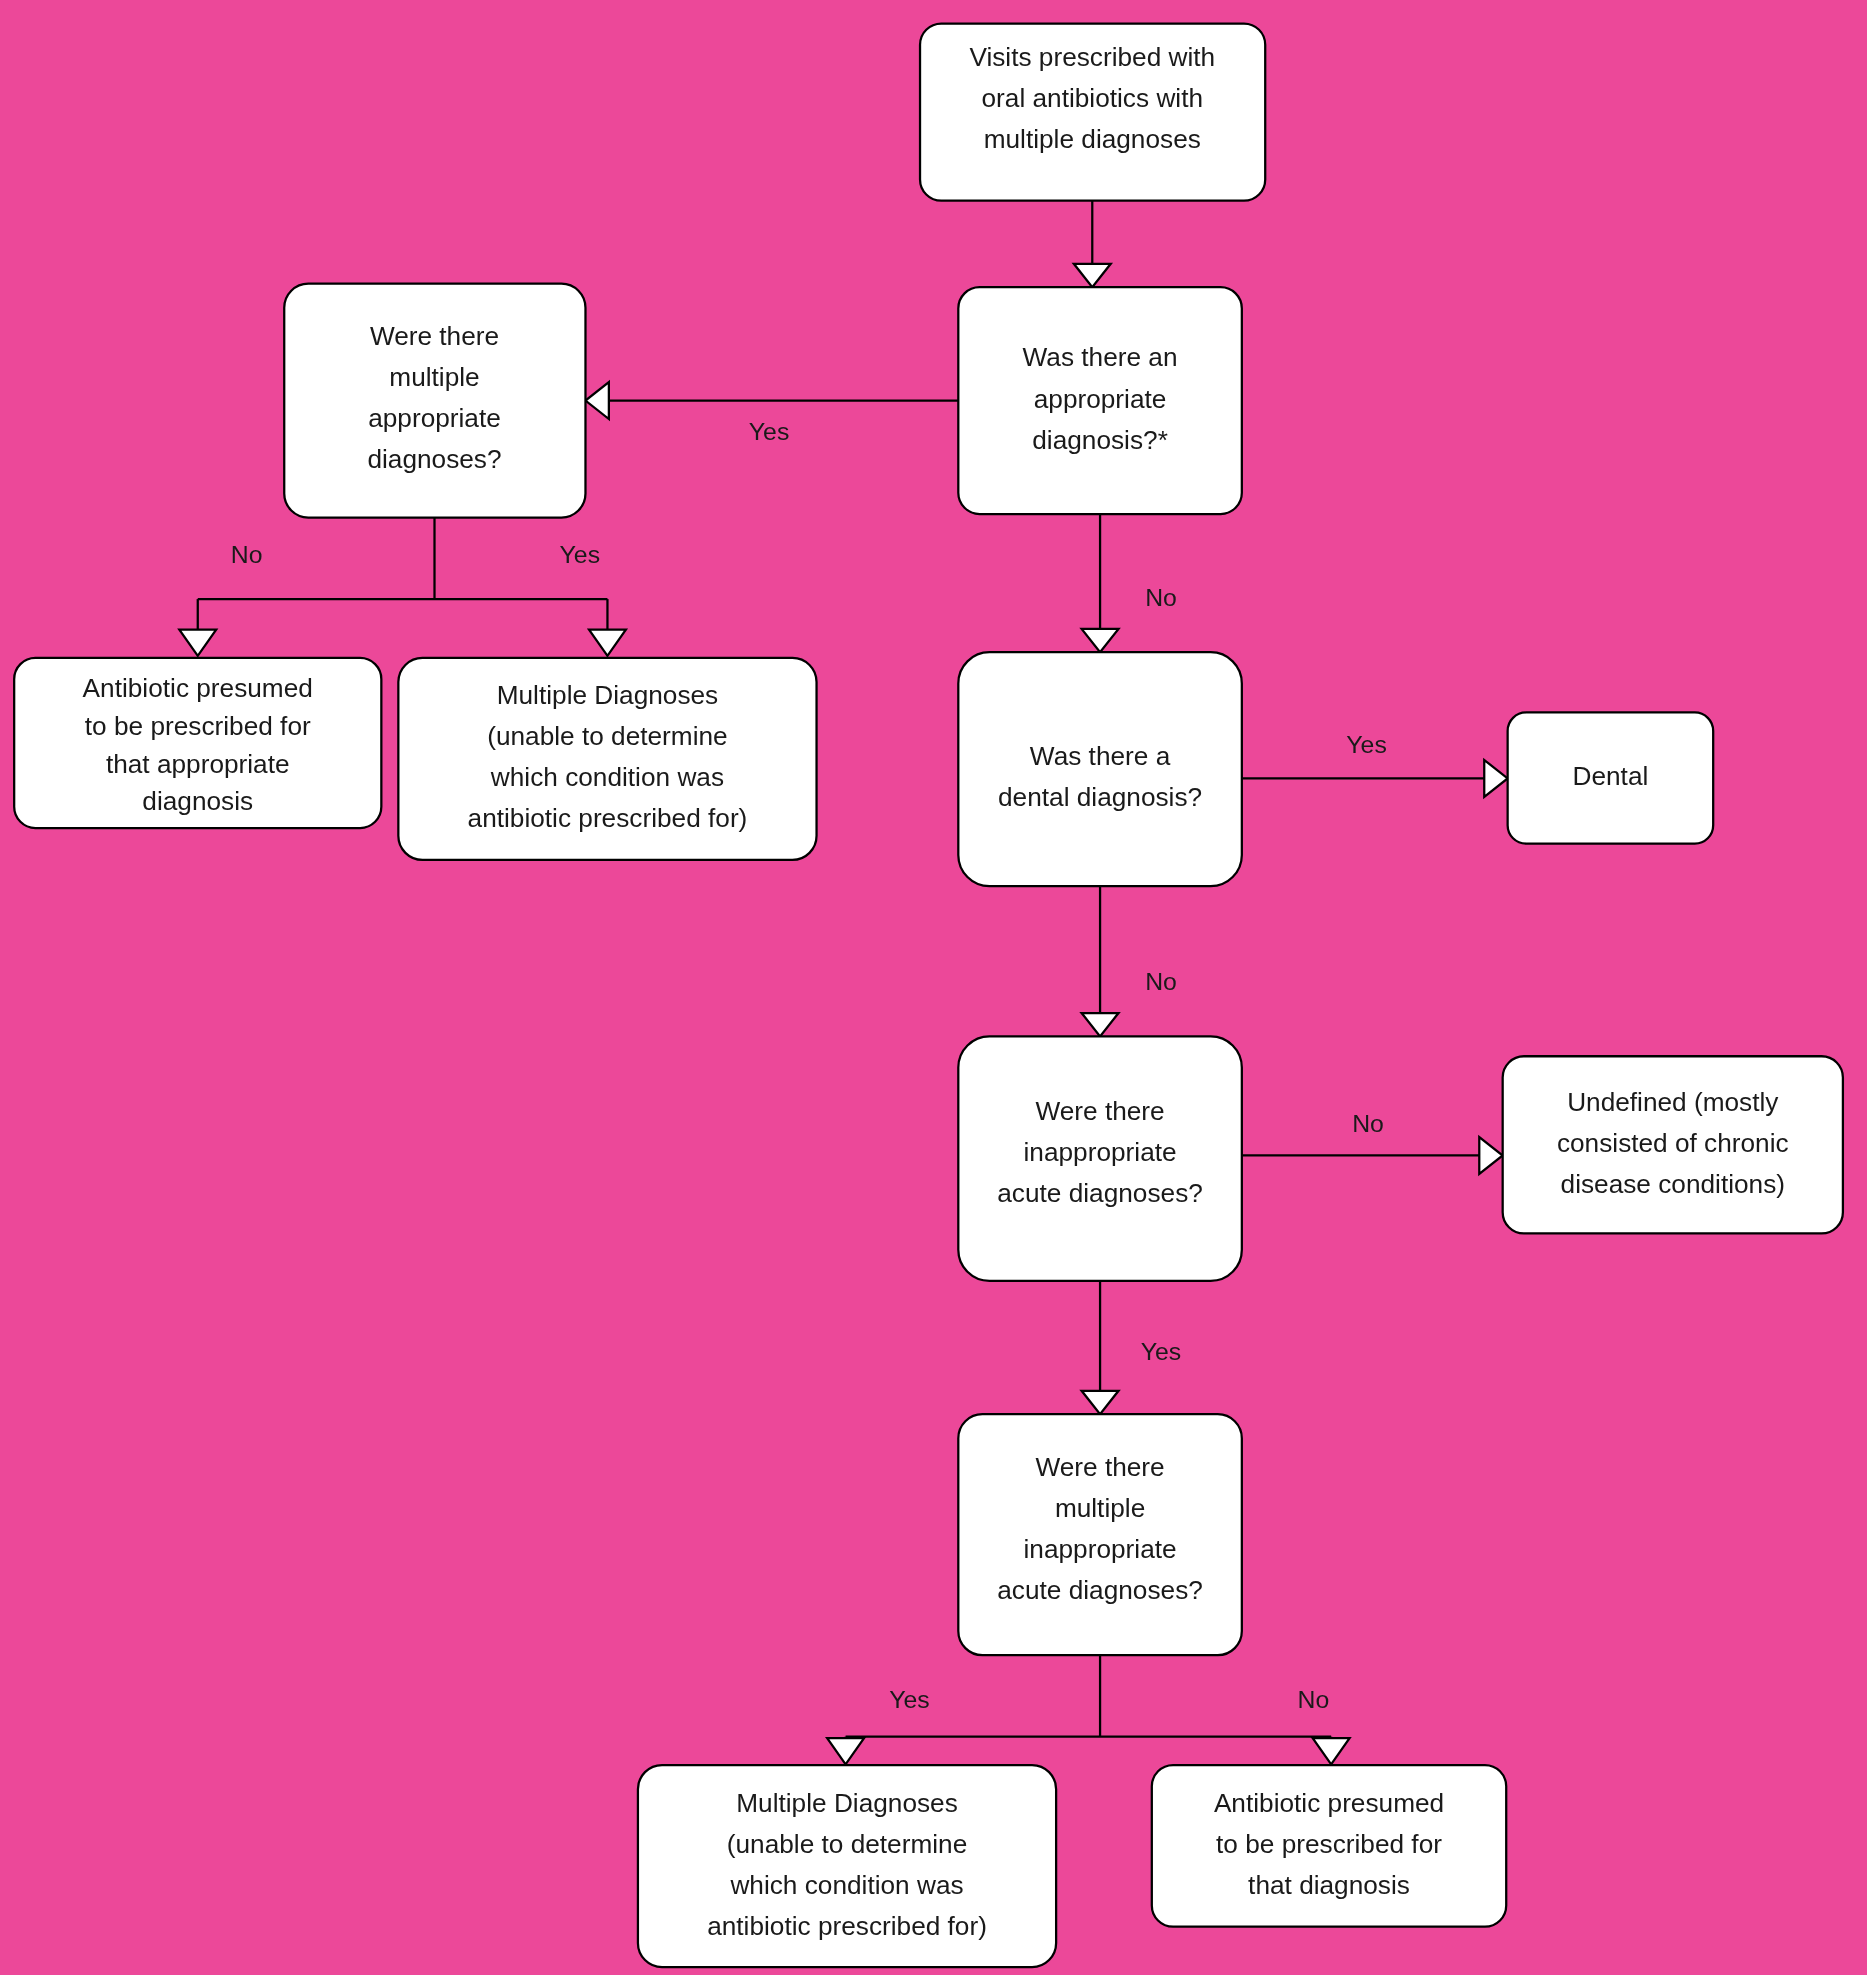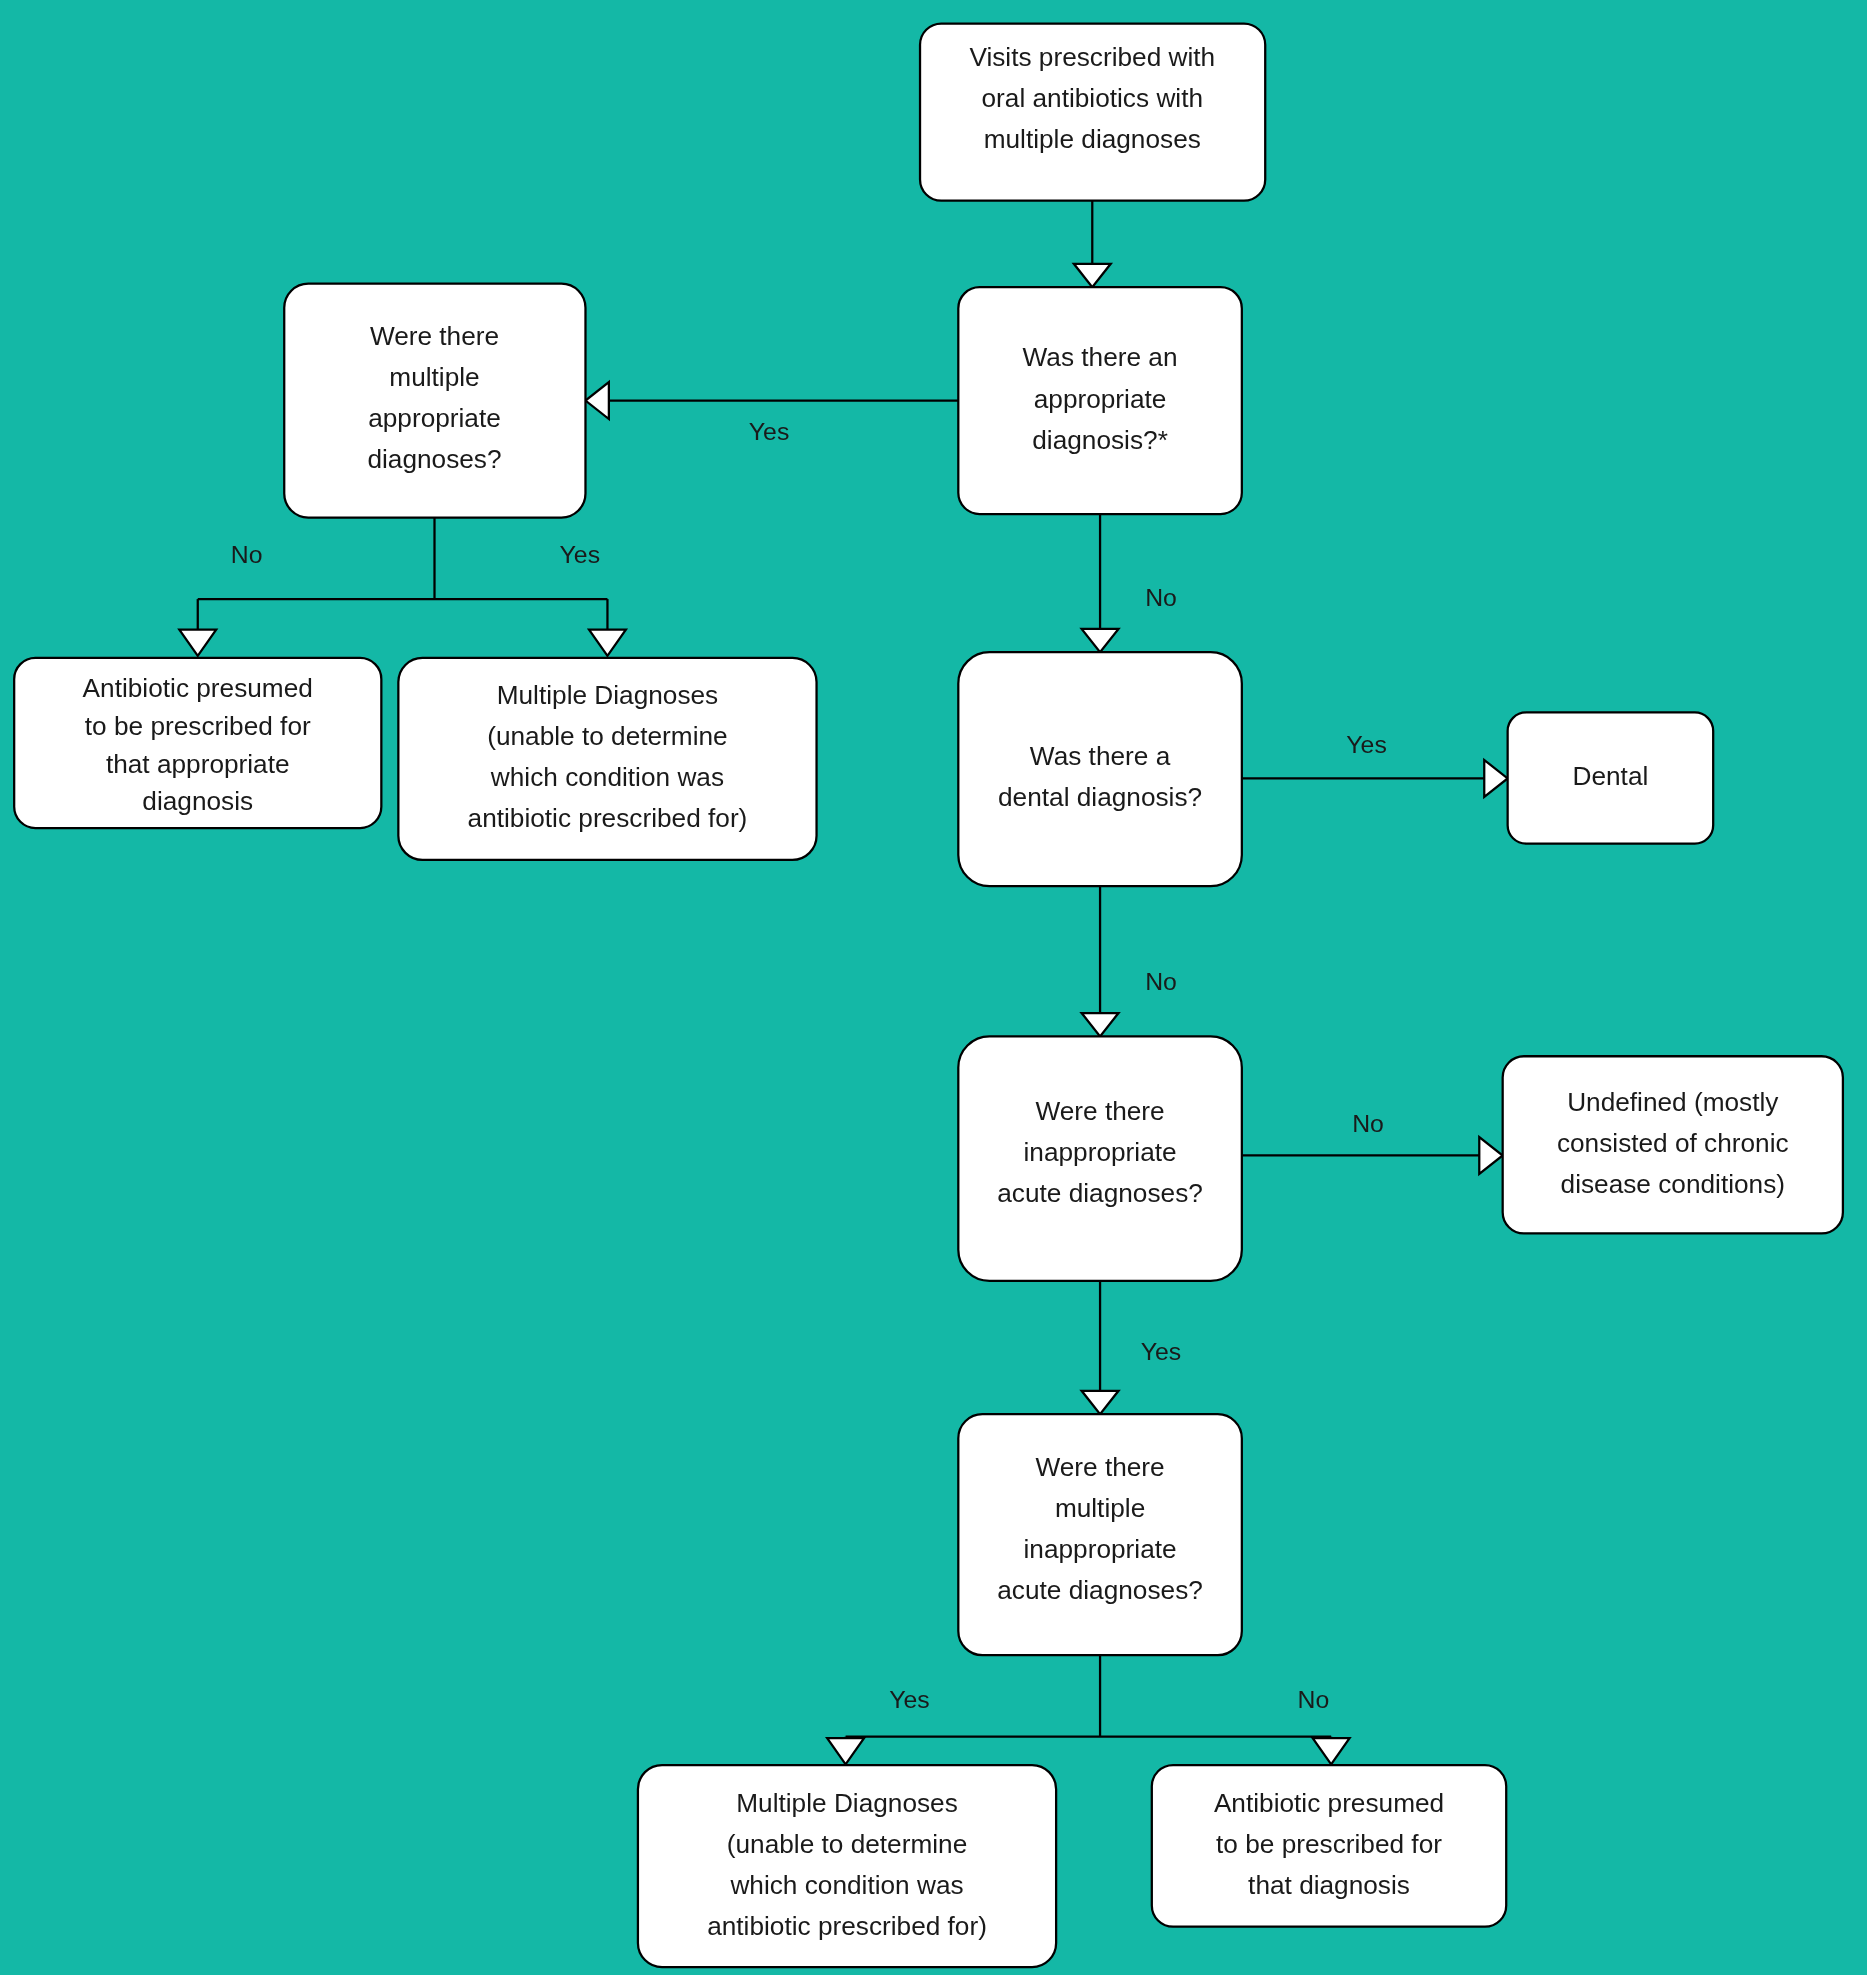--- a/index.html
+++ b/index.html
@@ -7,21 +7,21 @@
     padding: 0;
     background: #ffffff;
   }
   body {
     font-family: "Liberation Sans", sans-serif;
   }
   #flowchart-root {
     position: relative;
     width: 1867px;
     height: 1975px;
-    background: #14b8a6;
+    background: #ec4899;
     overflow: hidden;
   }
   svg.fc {
     position: absolute;
     left: 0;
     top: 0;
     width: 1867px;
     height: 1975px;
   }
   .node-rect {

